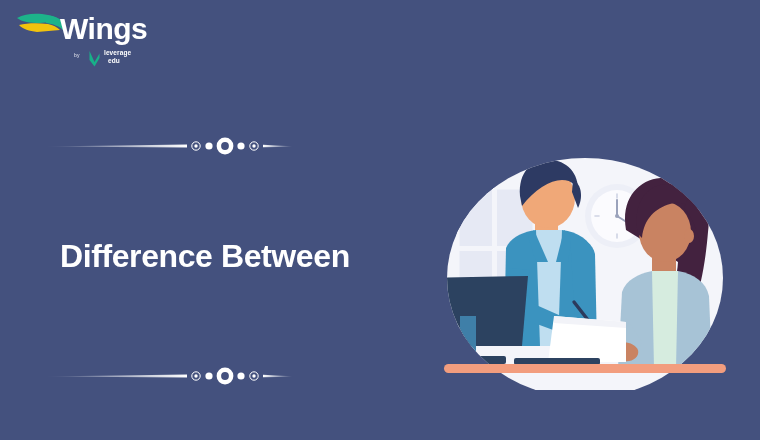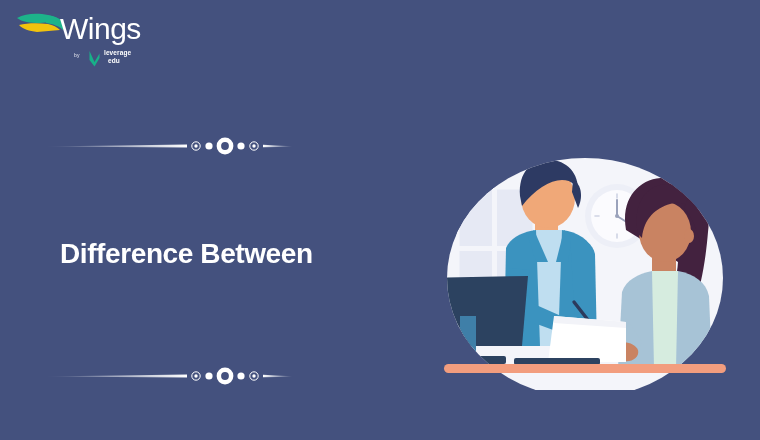--- a/index.html
+++ b/index.html
@@ -29,21 +29,21 @@
     left: 0;
     top: 2px;
     width: 52px;
     height: 30px;
   }
   #logo-wordmark {
     position: absolute;
     left: 44px;
     top: 4px;
     font-size: 30px;
-    font-weight: normal;
+    font-weight: bold;
     color: #ffffff;
     letter-spacing: -0.5px;
     line-height: 30px;
   }
   #logo-sub {
     position: absolute;
     left: 58px;
     top: 37px;
     width: 120px;
     height: 24px;
@@ -85,21 +85,21 @@
   #divider-top  { top: 133px; }
   #divider-bot  { top: 363px; }
 
   
   #title {
     position: absolute;
     left: 60px;
     top: 207px;
     width: 400px;
     color: #ffffff;
-    font-size: 28px;
+    font-size: 32px;
     font-weight: bold;
     line-height: 56px;
     letter-spacing: -0.4px;
   }
   #title .line { display: block; white-space: nowrap; }
 
   
   #illustration {
     position: absolute;
     left: 430px;

